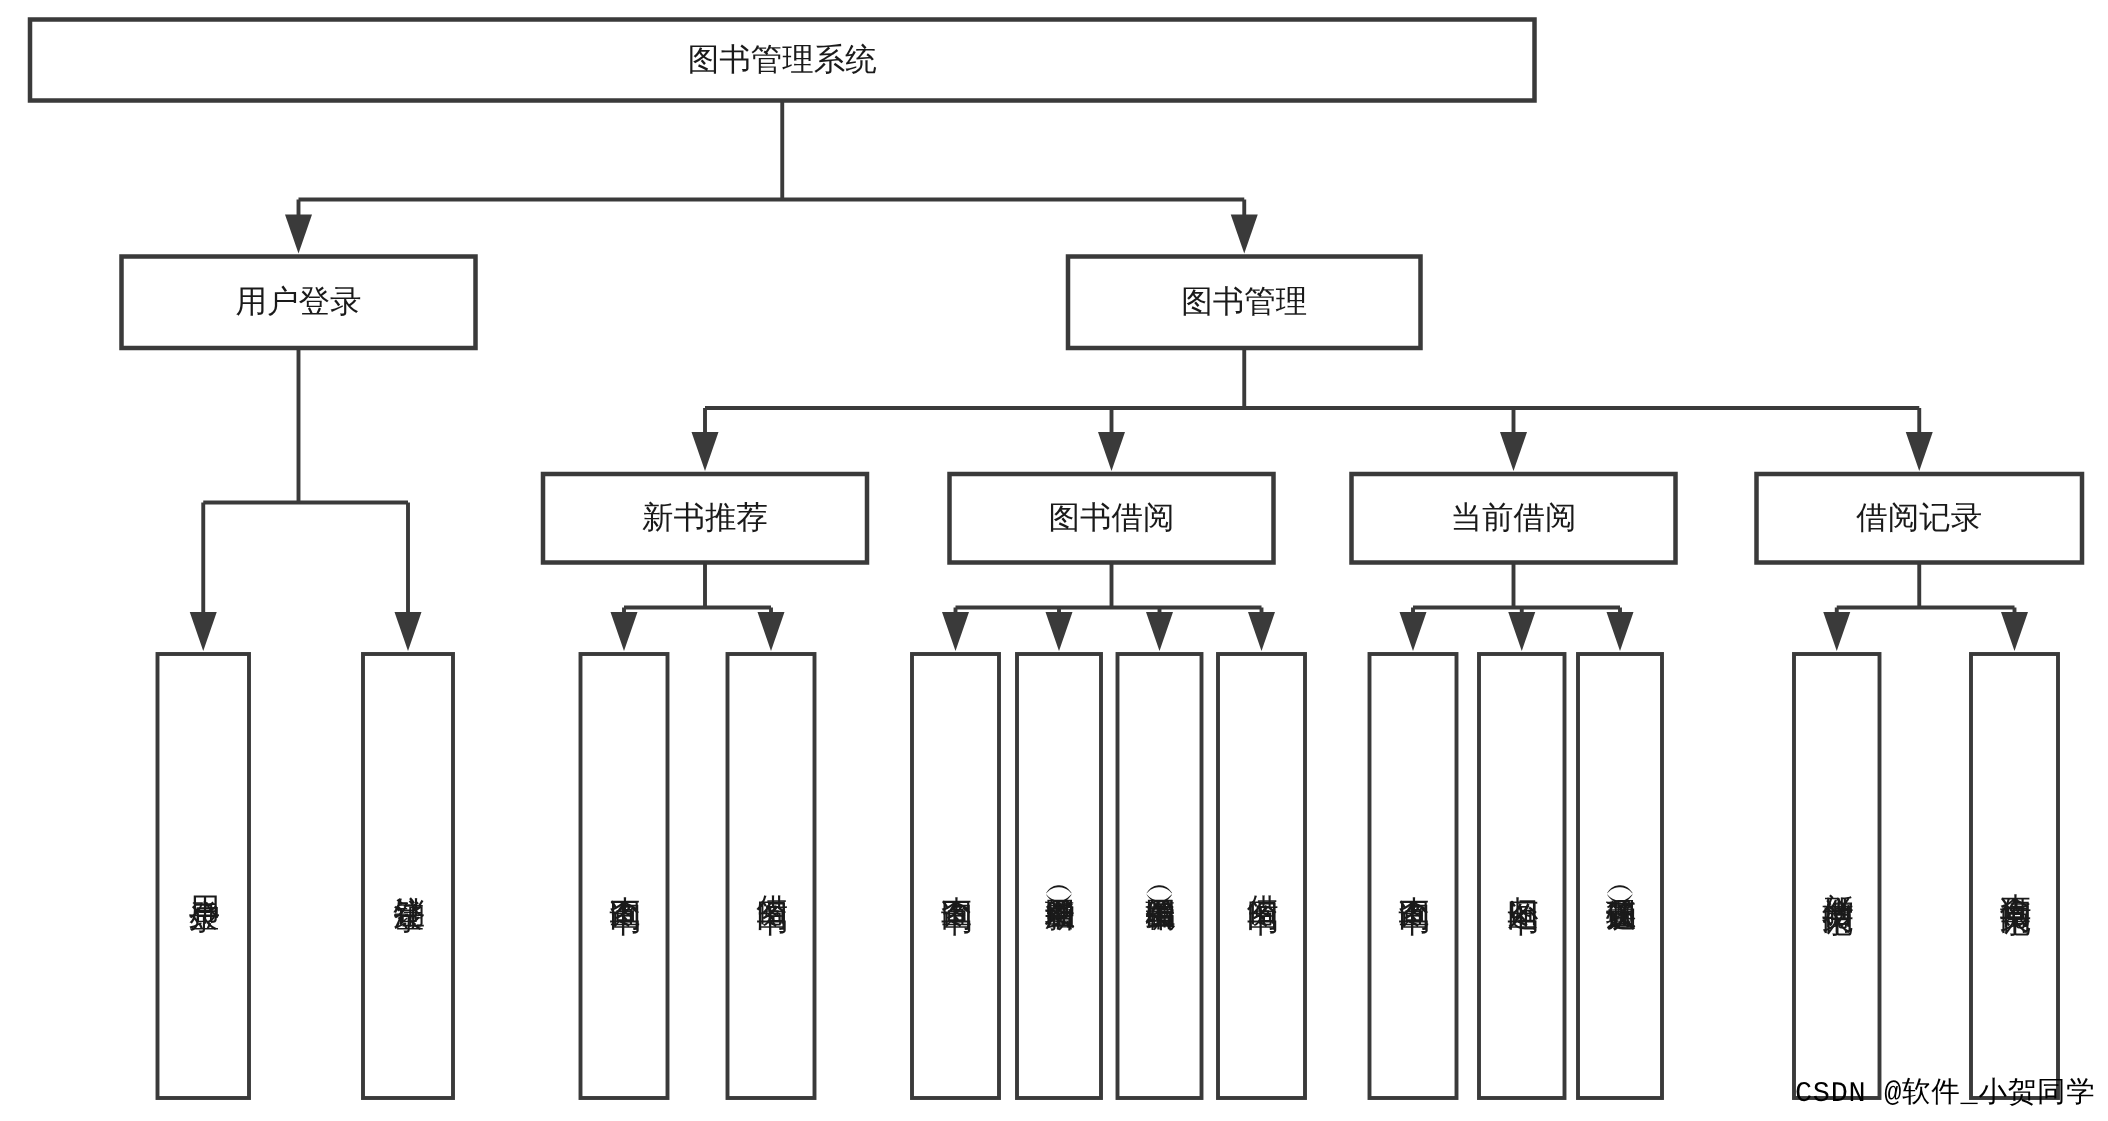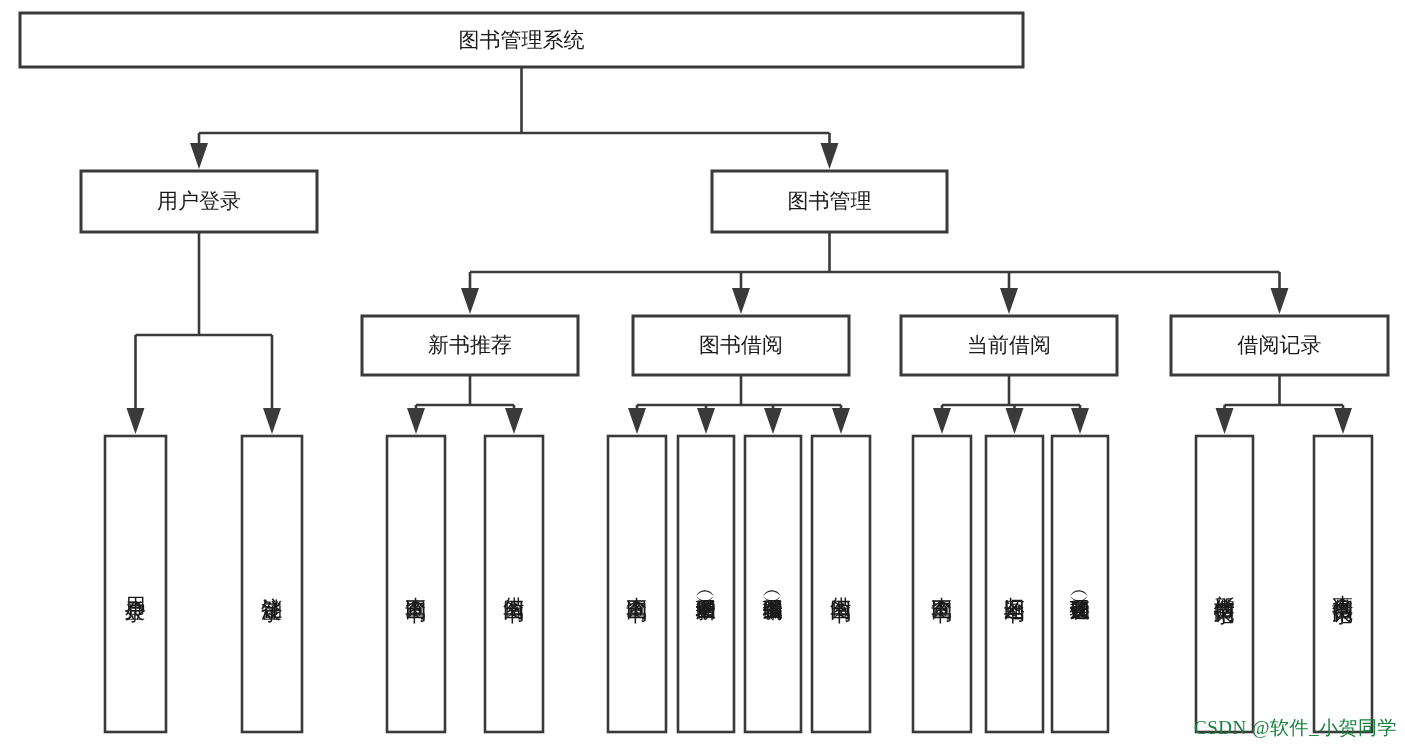--- a/index.html
+++ b/index.html
@@ -70,23 +70,23 @@
     text-align: center;
   }
   .leaf-label.tight {
     letter-spacing: 0px;
     font-size: 20px;
   }
   .watermark {
     position: absolute;
     right: 8px;
     bottom: 6px;
-    font-family: Liberation Serif, serif;
+    font-family: Liberation Mono, monospace;
     font-size: 19px;
-    color: #15803d;
+    color: #000000;
     letter-spacing: 0.5px;
     white-space: nowrap;
     pointer-events: none;
   }
 </style>
 </head>
 <body>
 
 <div id="diagram-root">
 

